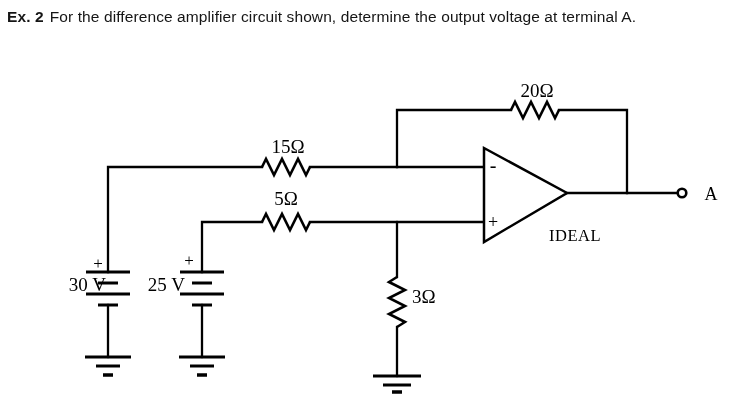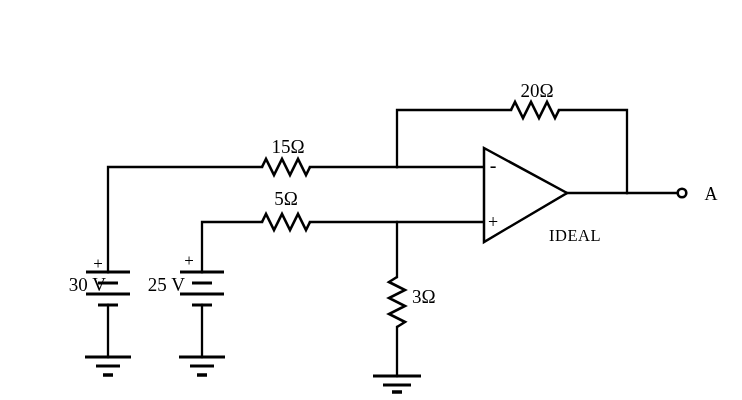--- a/index.html
+++ b/index.html
@@ -27,20 +27,23 @@
   svg.circuit text {
     font-family: "Liberation Serif", "DejaVu Serif", serif;
     fill: #000000;
   }
 </style>
 </head>
 <body>
 
 <div class="page">
 
+  <div class="title">
+    <span class="num">Ex. 2</span><span>For the difference amplifier circuit shown, determine the output voltage at terminal A.</span>
+  </div>
 
   <svg class="circuit" width="742" height="400" viewBox="0 0 742 400">
 
     <g stroke="#000000" stroke-width="2.3" fill="none" stroke-linecap="square">
 
       <path d="M108 272 V167 H262"></path>
 
       <path d="M310 167 H484"></path>
 
       <path d="M397 167 V110 H511"></path>

